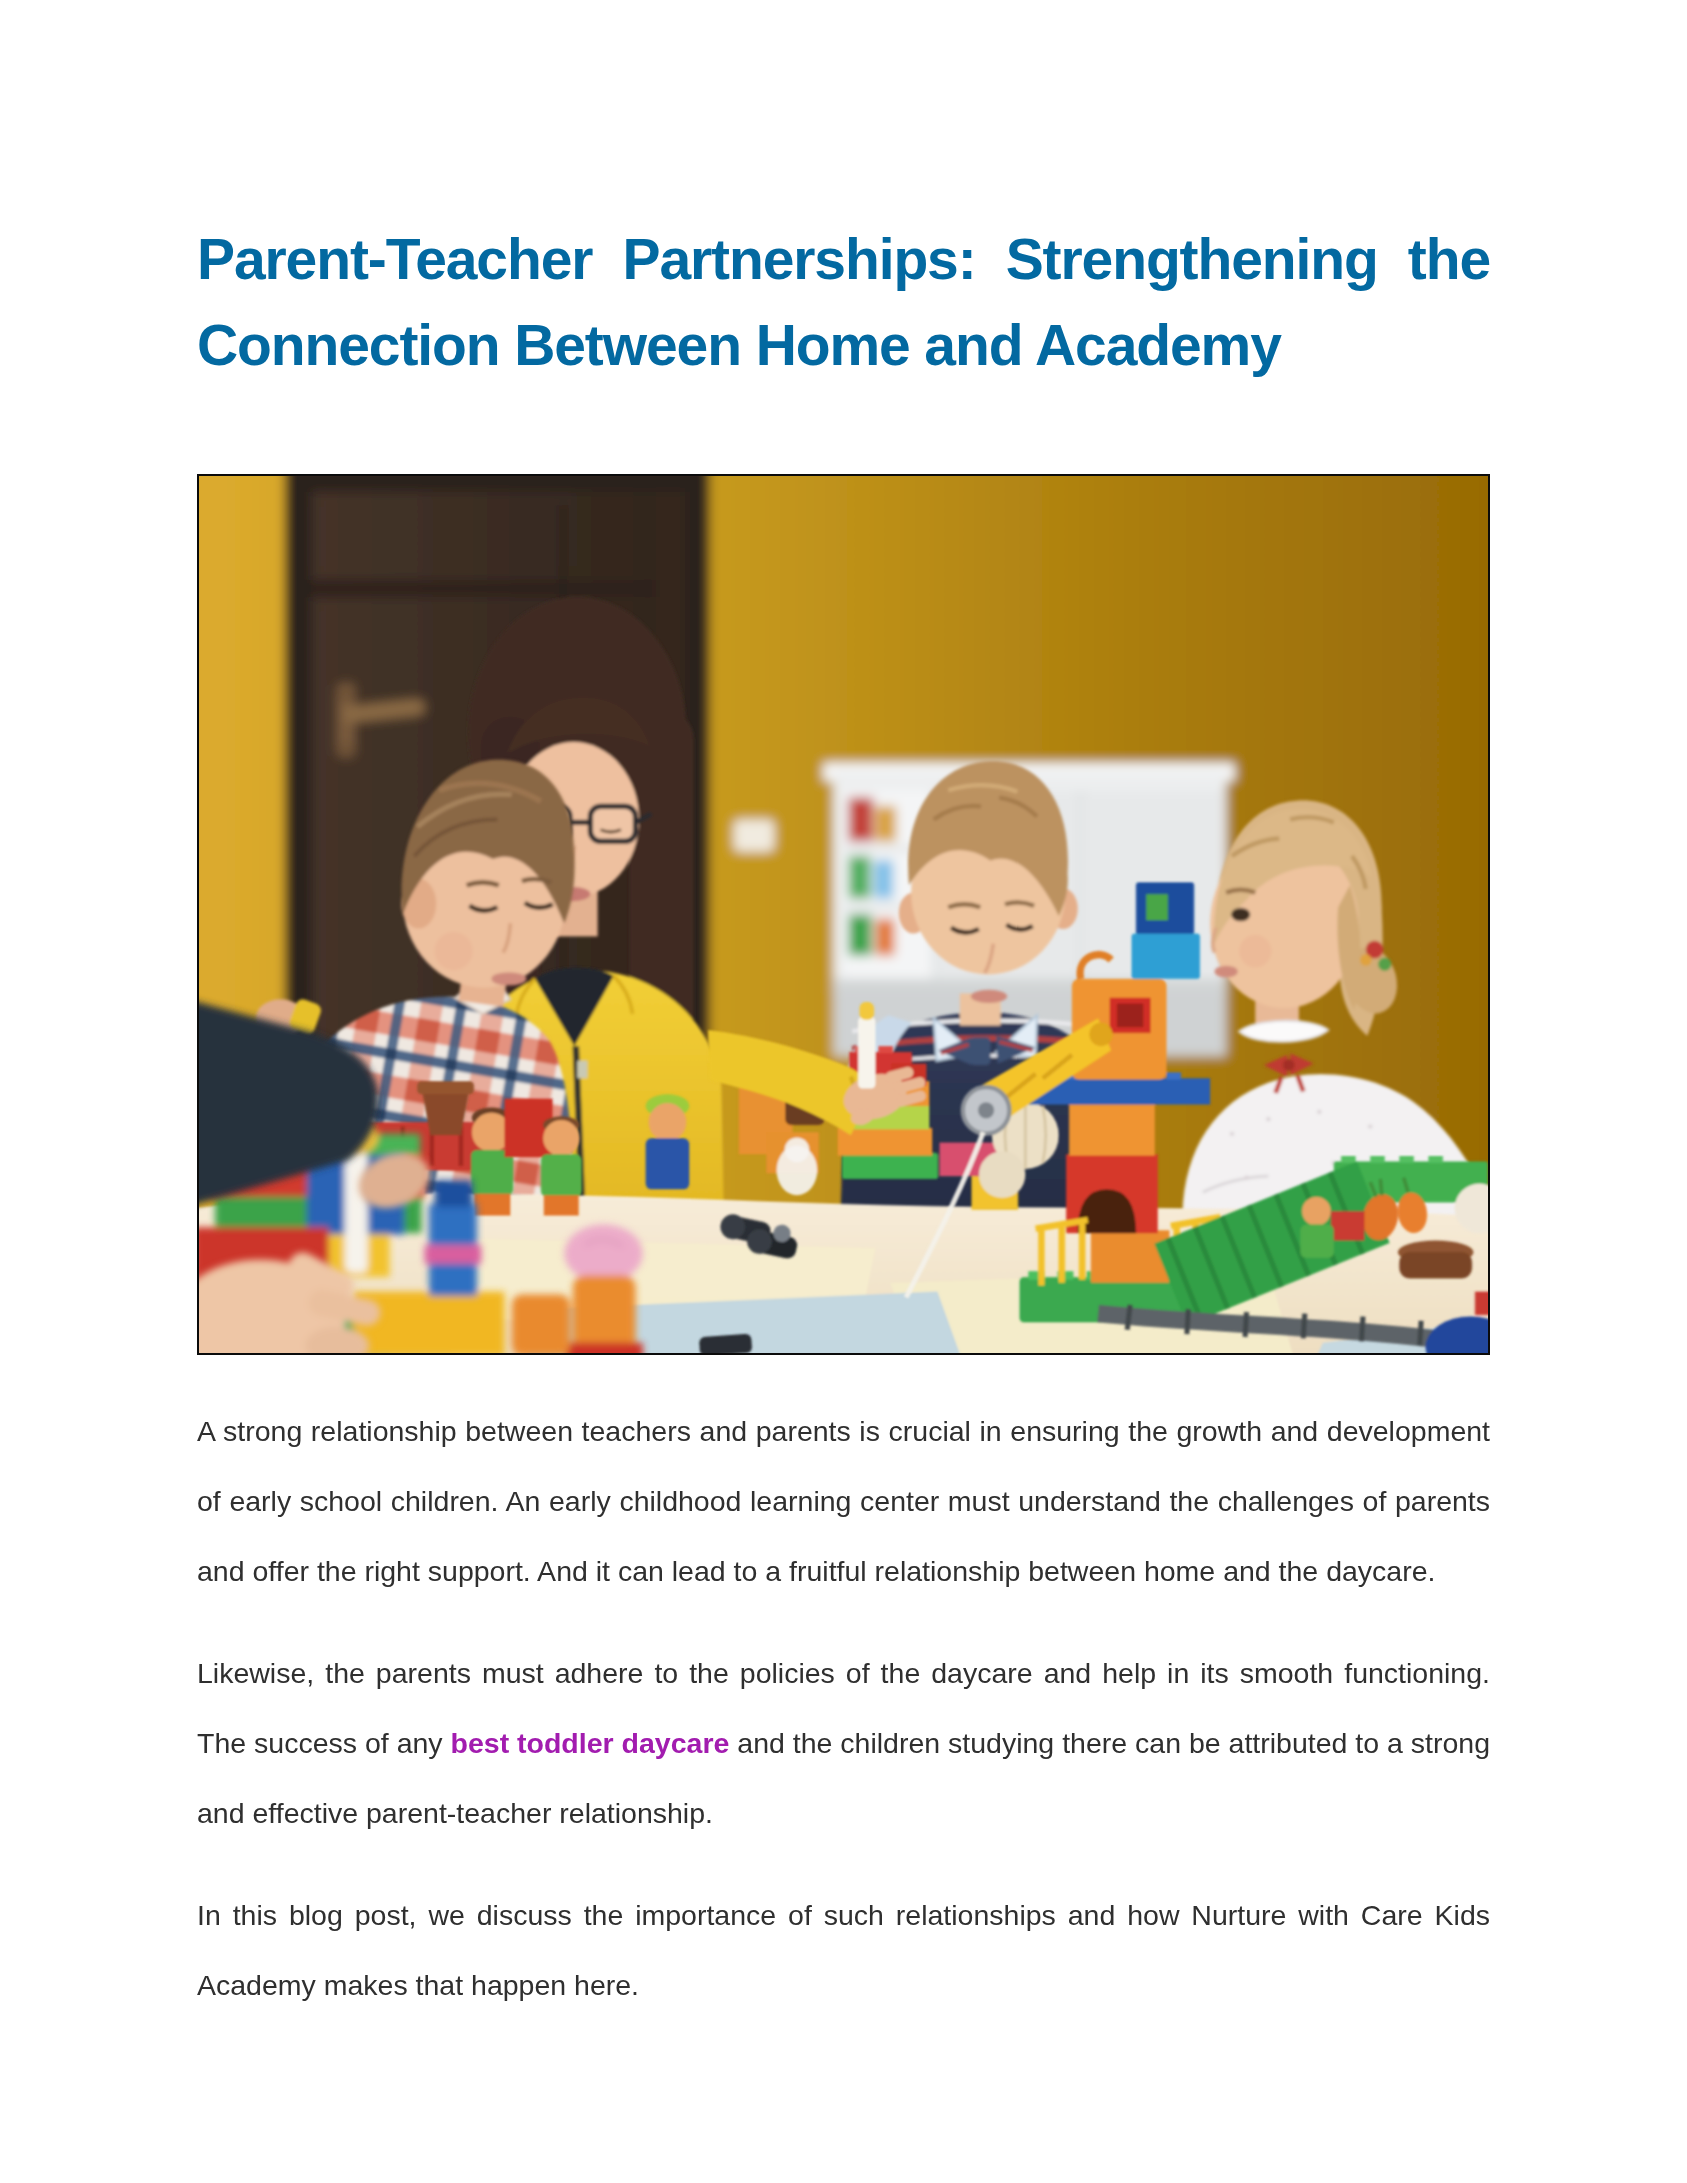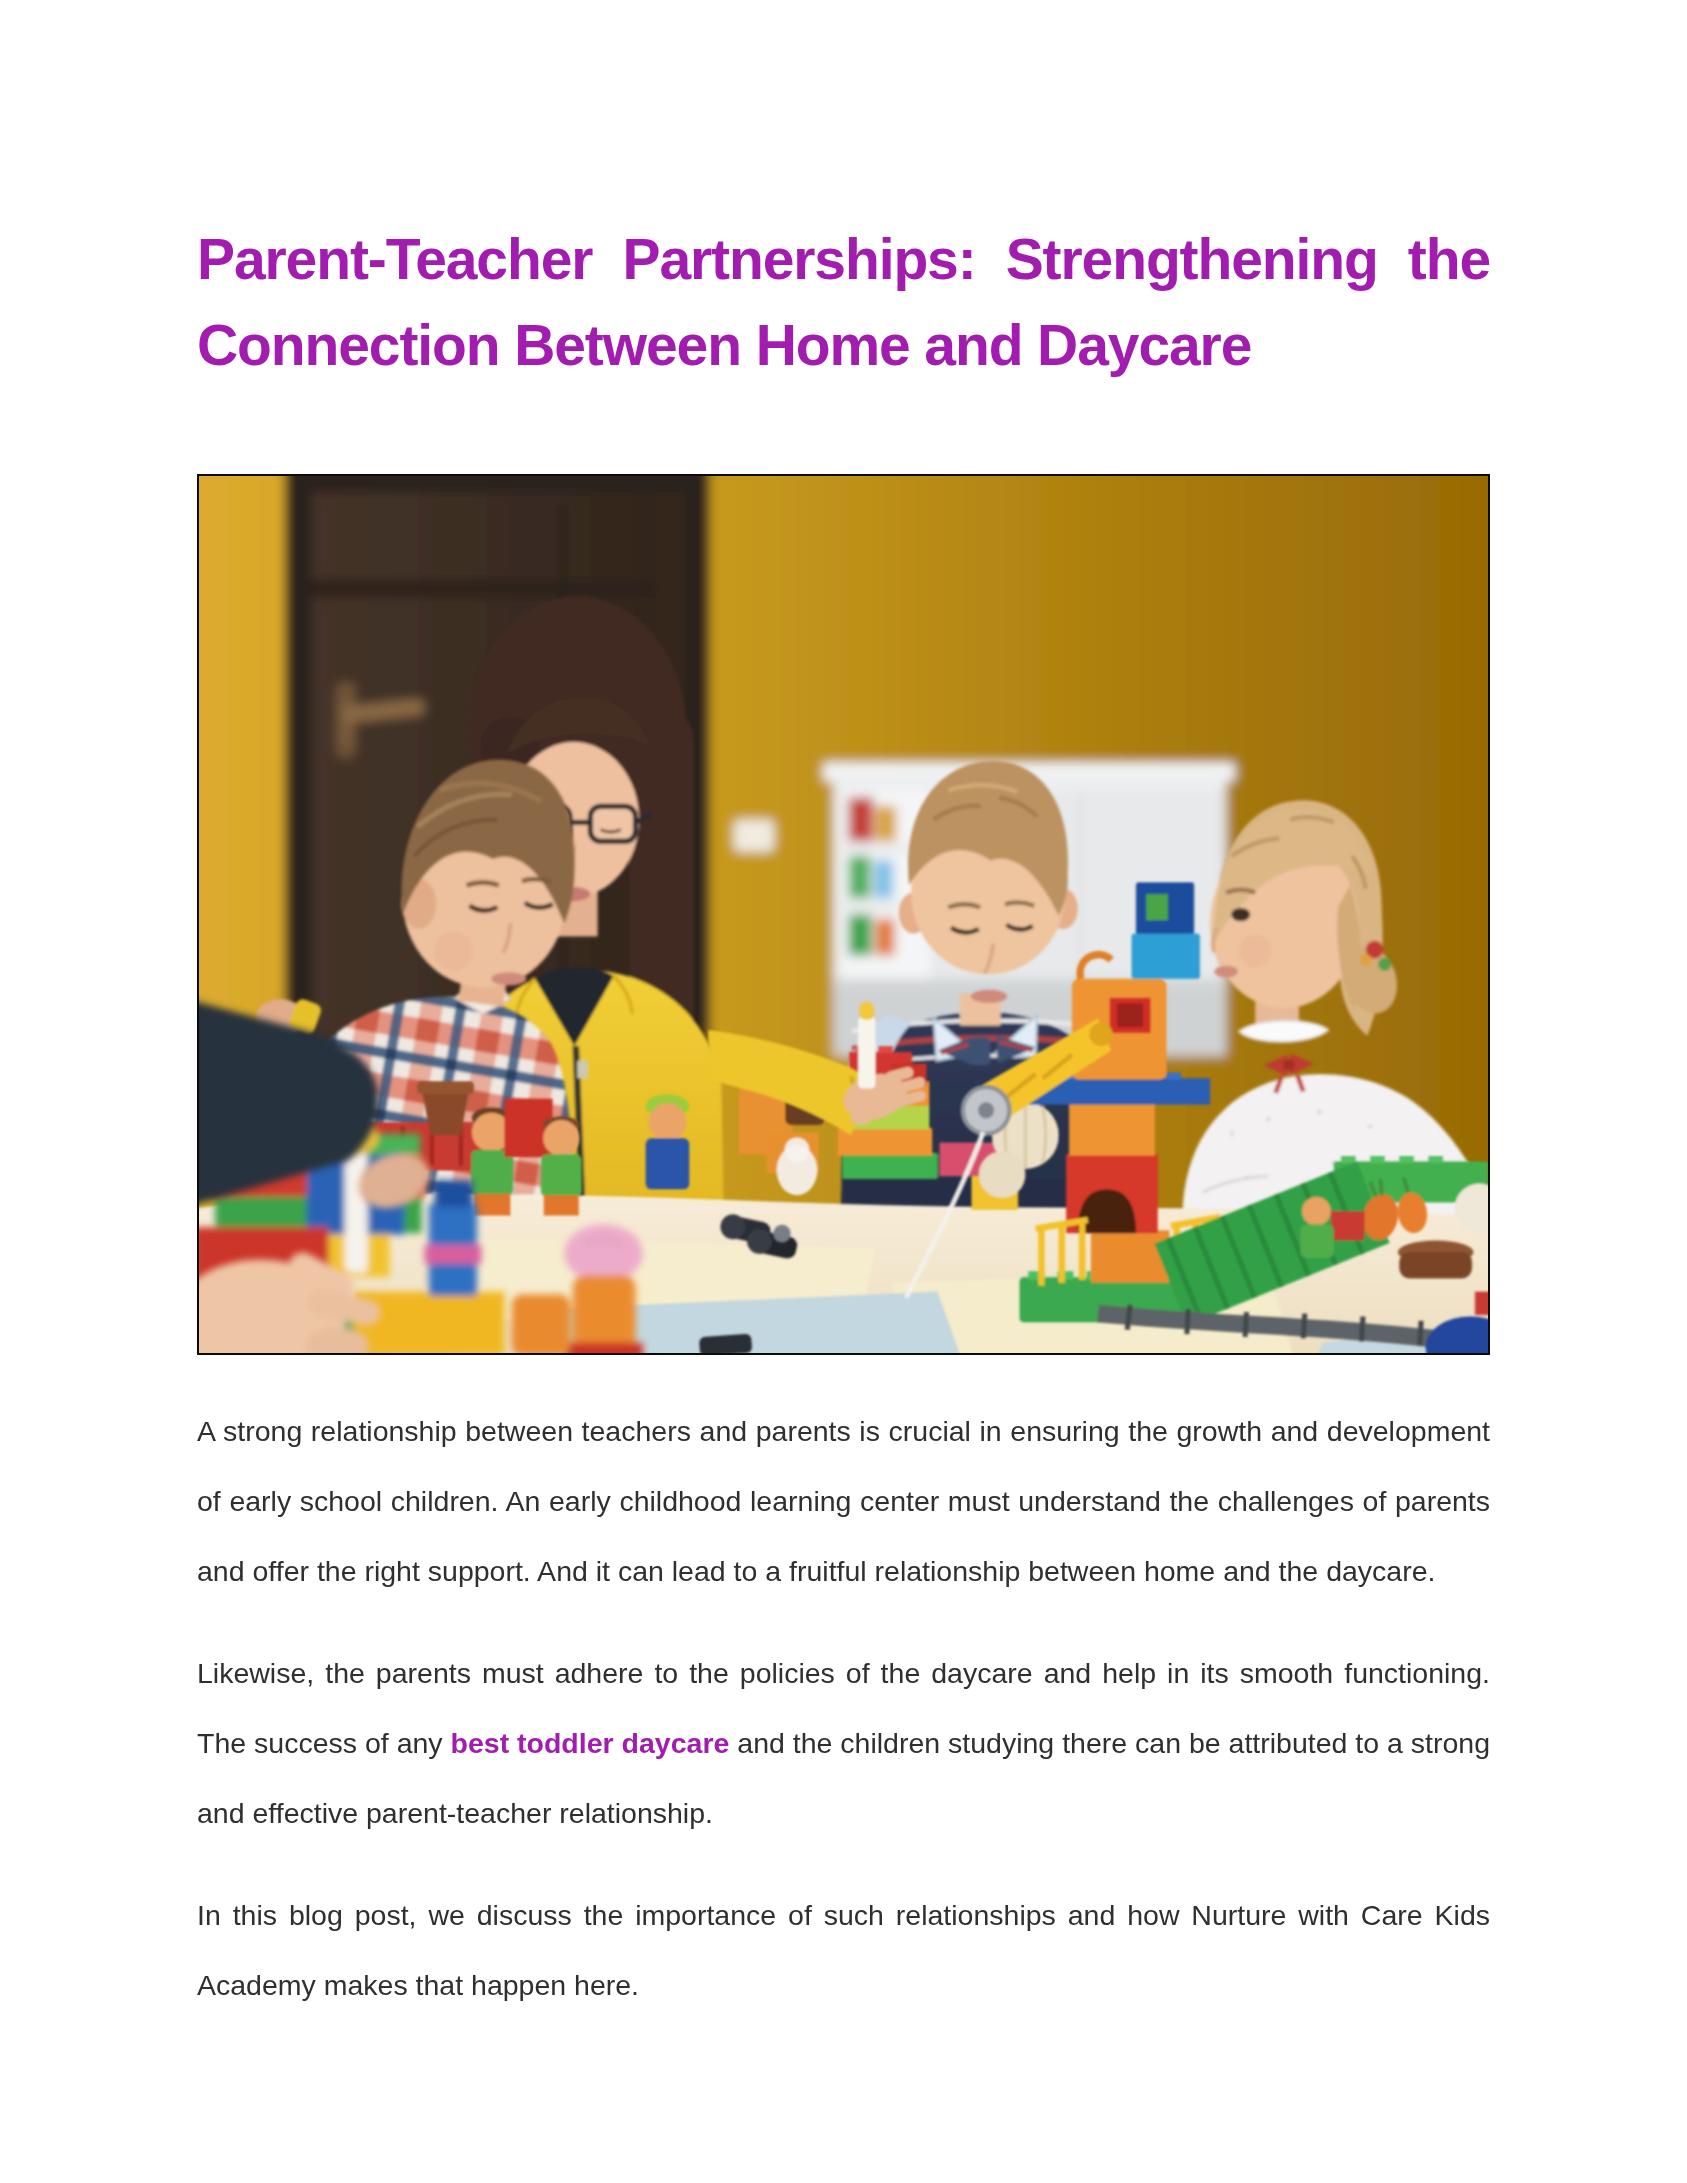--- a/index.html
+++ b/index.html
@@ -13,21 +13,21 @@
     position: relative;
     margin-left: 197px;
     width: 1293px;
   }
   h1.title {
     margin: 216px 0 0 0;
     font-weight: 700;
     font-size: 57px;
     line-height: 86px;
     letter-spacing: -1.1px;
-    color: #a21caf;
+    color: #0369a1;
   }
   .title-line-1 { display: block; text-align: justify; text-align-last: justify; }
   .title-line-2 { display: block; text-align: left; }
   figure.photo {
     margin: 86px 0 41px 0;
     width: 1293px; height: 881px;
     border: 2.9px solid #0b0b0b;
     box-sizing: border-box;
     overflow: hidden;
     background: #c79a1d;
@@ -43,21 +43,21 @@
   }
   p.body-par strong { font-weight: 700; color: #a21caf; }
 </style>
 </head>
 <body>
 
 <main class="content">
 
   <h1 class="title">
     <span class="title-line-1">Parent-Teacher Partnerships: Strengthening the</span>
-    <span class="title-line-2">Connection Between Home and Daycare</span>
+    <span class="title-line-2">Connection Between Home and Academy</span>
   </h1>
 
   <figure class="photo" role="img" aria-label="A daycare teacher in a yellow jacket and glasses builds colorful toy blocks at a table with three young children beside a dark door and yellow wall">
     <svg viewBox="0 0 1772 1200" preserveAspectRatio="none" aria-hidden="true">
       <defs>
         <linearGradient id="wallG" x1="0" y1="0" x2="1" y2="0">
           <stop offset="0" stop-color="#dcab2e"></stop>
             <stop offset="0.4" stop-color="#c79a1f"></stop>
           <stop offset="0.75" stop-color="#a87b0c"></stop>
             <stop offset="1" stop-color="#976a05"></stop>

